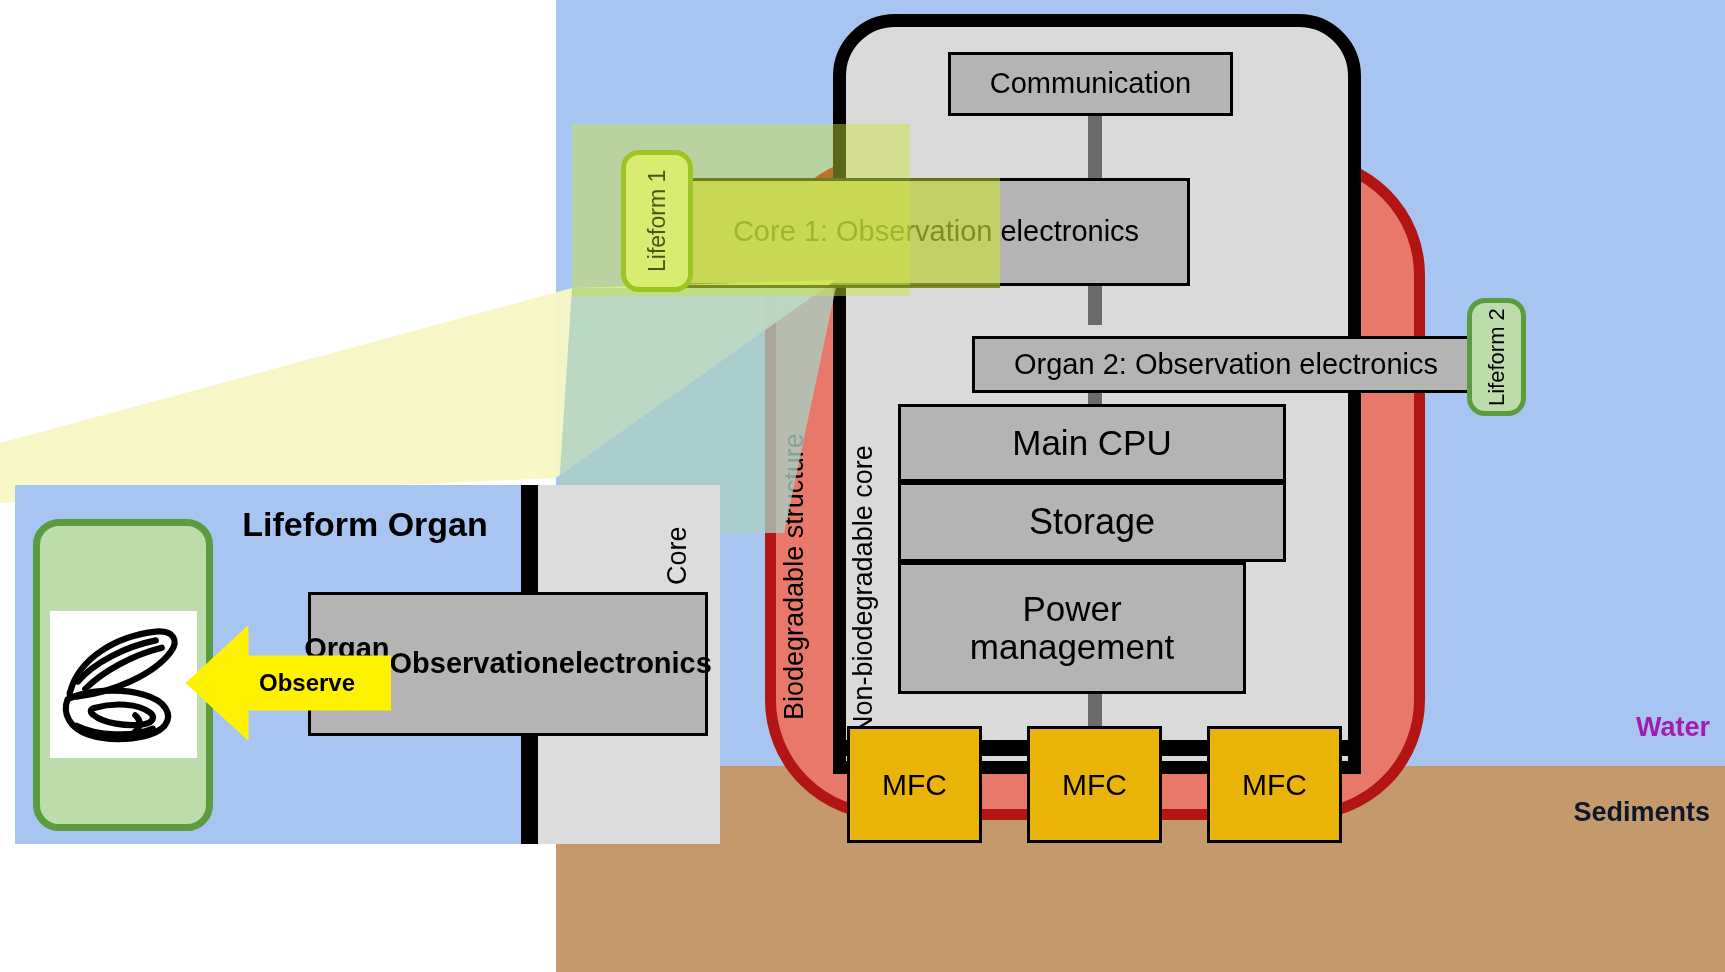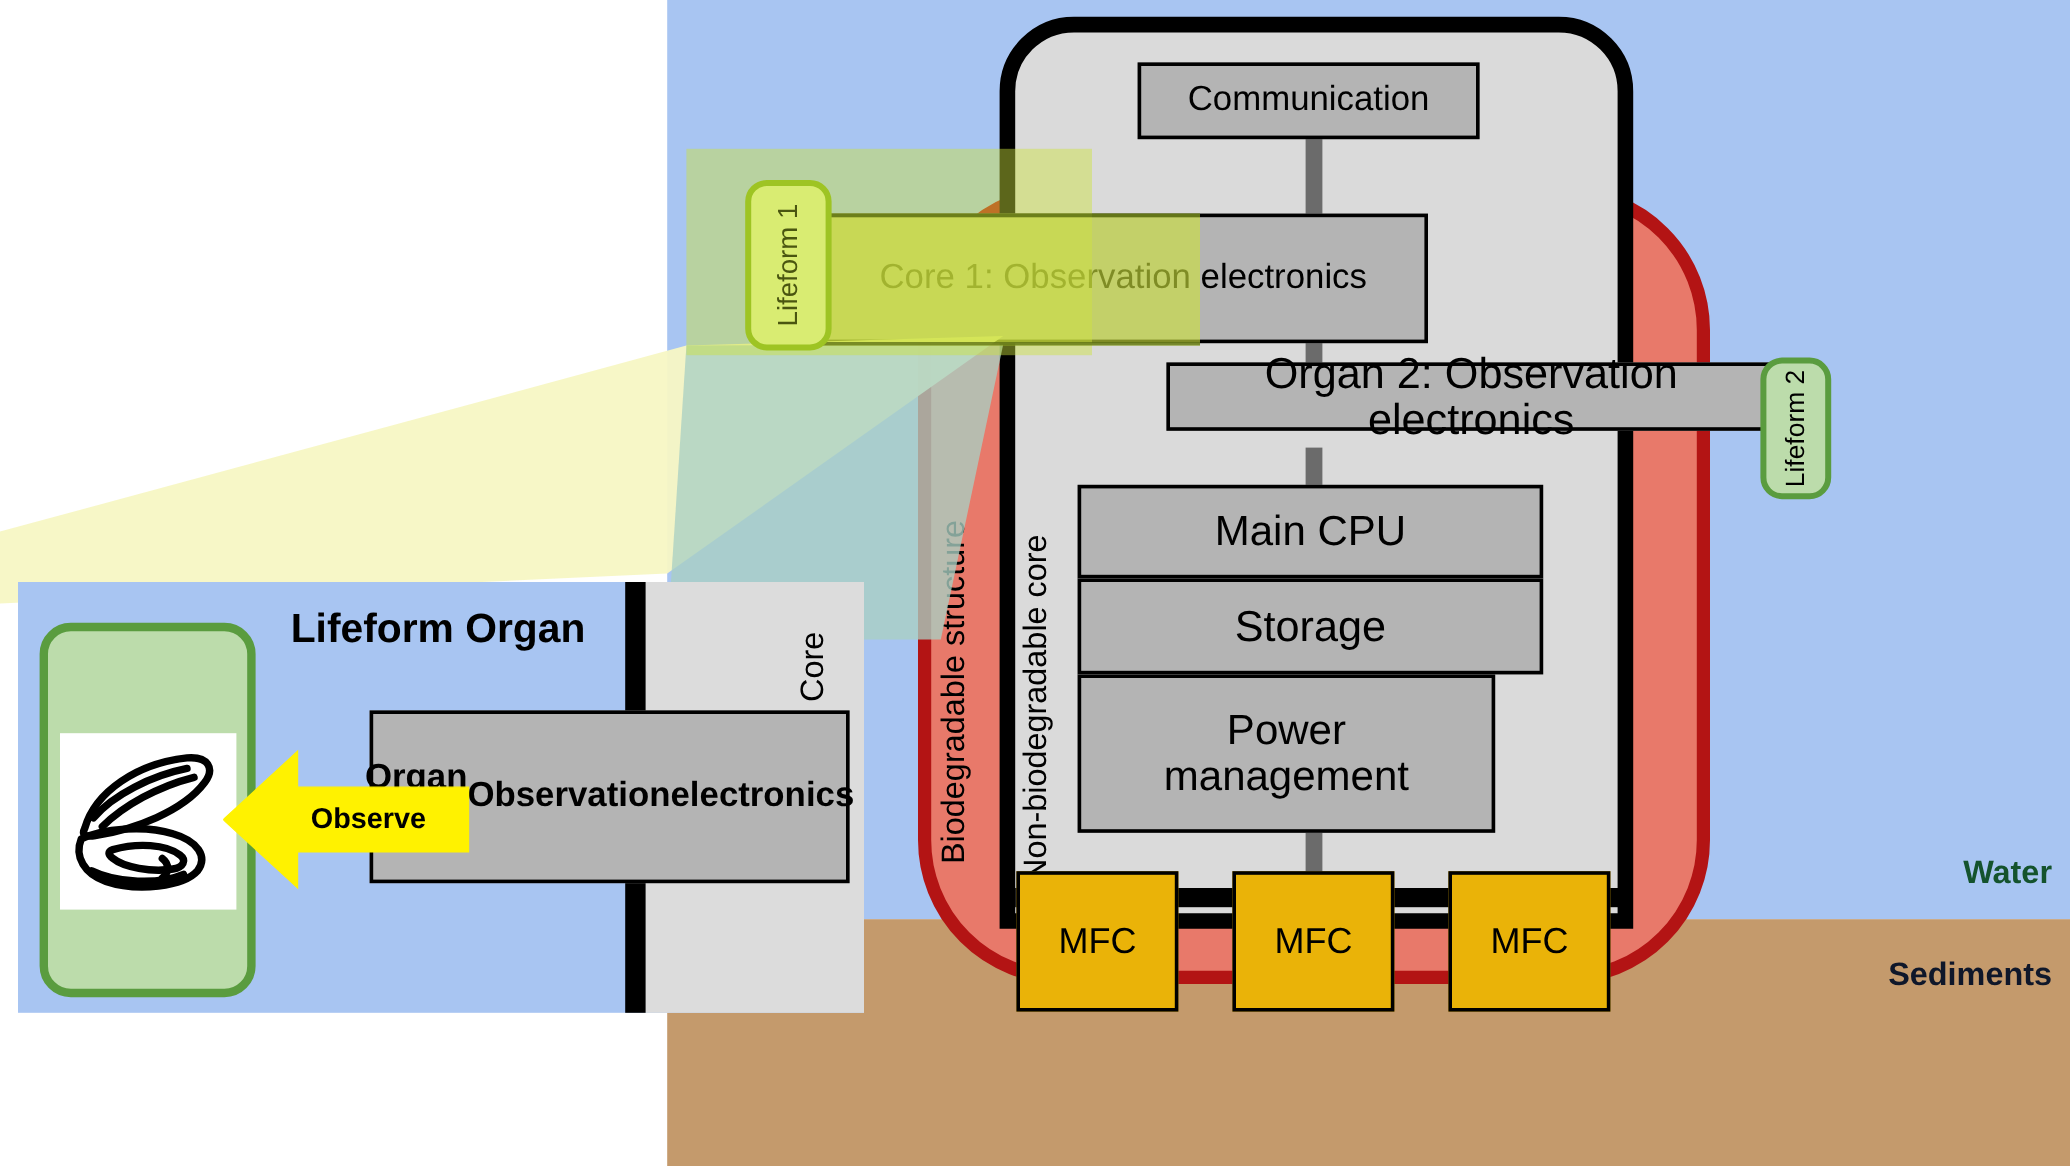--- a/index.html
+++ b/index.html
@@ -76,39 +76,39 @@
   .bold{font-weight:bold;}
 </style>
 </head>
 <body>
 
 <div id="stage">
 
   <div class="abs water" style="left:556px;top:0;width:1169px;height:766px;"></div>
   <div class="abs sediment" style="left:556px;top:766px;width:1169px;height:206px;"></div>
 
-  <div class="abs ctr bold" style="left:1462px;top:710px;width:248px;height:34px;font-size:27px;color:#14532d;justify-content:flex-end;">Water</div>
+  <div class="abs ctr bold" style="left:1462px;top:710px;width:248px;height:34px;font-size:27px;color:#a21caf;justify-content:flex-end;">Water</div>
   <div class="abs ctr bold" style="left:1432px;top:795px;width:278px;height:34px;font-size:27px;color:#0f172a;justify-content:flex-end;">Sediments</div>
 
   <div class="abs biodeg" style="left:765px;top:155px;width:660px;height:665px;z-index:2;"></div>
   <div class="abs vert" style="left:779px;top:300px;width:40px;height:420px;font-size:27px;color:#000;z-index:6;">Biodegradable structure</div>
 
   <div class="abs core-shell" style="left:833px;top:14px;width:528px;height:760px;z-index:3;"></div>
   <div class="abs vert" style="left:848px;top:305px;width:40px;height:430px;font-size:27px;color:#000;z-index:7;">Non-biodegradable core</div>
 
   <div class="abs conn" style="left:1088px;top:100px;width:14px;height:105px;z-index:4;"></div>
   <div class="abs conn" style="left:1088px;top:285px;width:14px;height:40px;z-index:4;"></div>
   <div class="abs conn" style="left:1088px;top:373px;width:14px;height:33px;z-index:4;"></div>
   <div class="abs conn" style="left:1088px;top:690px;width:14px;height:50px;z-index:4;"></div>
 
   <div class="abs gbox ctr" style="left:948px;top:41px;width:285px;height:64px;font-size:29px;z-index:5;margin-top:11px;">Communication</div>
 
   <div class="abs gbox ctr" style="left:682px;top:178px;width:508px;height:108px;font-size:29px;z-index:5;">Core 1: Observation electronics</div>
 
-  <div class="abs gbox ctr" style="left:972px;top:302px;width:508px;height:57px;font-size:36px;z-index:5;">Organ 2: Observation electronics</div>
+  <div class="abs gbox ctr" style="left:972px;top:336px;width:508px;height:57px;font-size:29px;z-index:5;">Organ 2: Observation electronics</div>
 
   <div class="abs gbox ctr" style="left:898px;top:404px;width:388px;height:78px;font-size:35px;z-index:5;">Main CPU</div>
 
   <div class="abs gbox ctr" style="left:898px;top:482px;width:388px;height:80px;font-size:36px;z-index:5;">Storage</div>
 
   <div class="abs gbox ctr" style="left:898px;top:562px;width:348px;height:132px;font-size:35px;z-index:5;flex-direction:column;">
     <span>Power</span>
     <span>management</span>
   </div>
 

